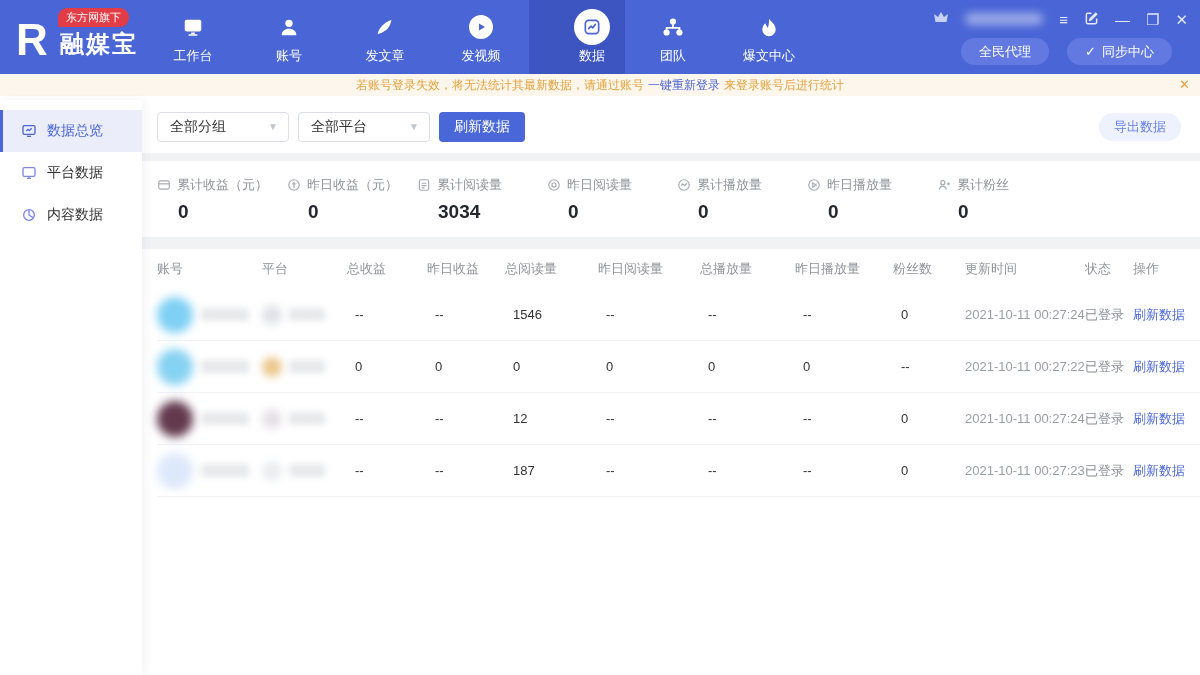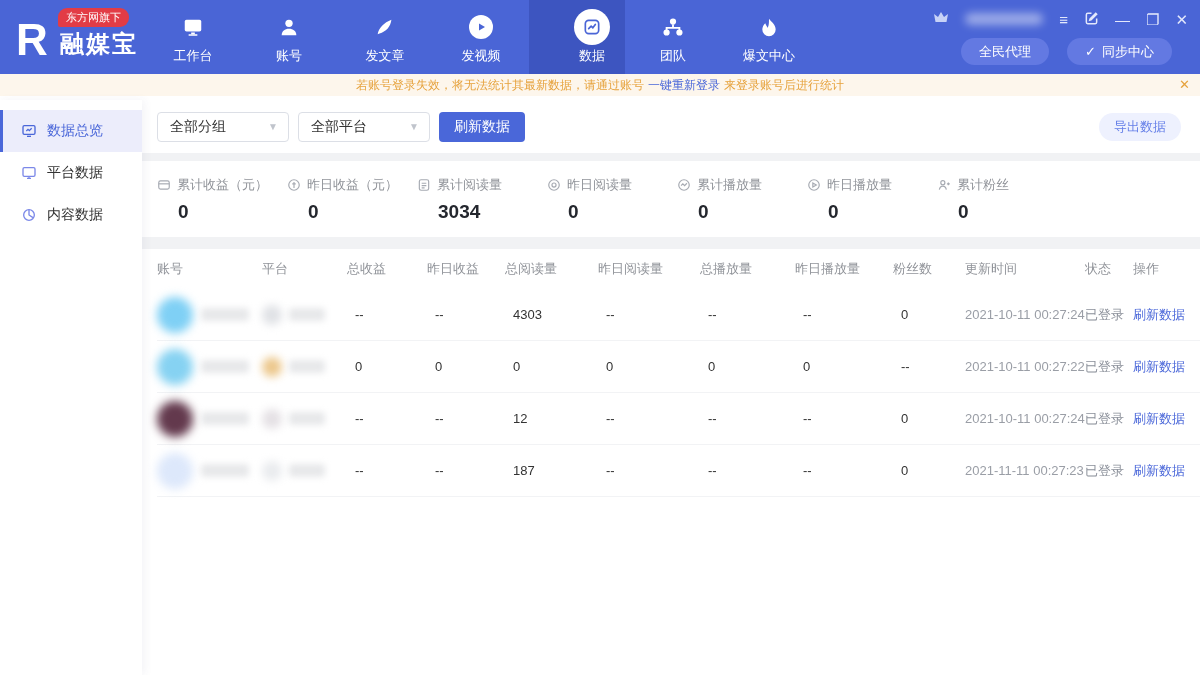--- a/index.html
+++ b/index.html
@@ -325,21 +325,21 @@
         <div class="c0 cell-acc">
             <span class="avatar" style="background: rgb(127, 208, 245);"></span>
             <span class="blurbar" style="width:48px"></span>
           </div>
         <div class="c1 cell-plat">
             <span class="pdot" style="background: rgb(223, 225, 229);"></span>
             <span class="blurbar" style="width:36px"></span>
           </div>
         <div class="c2 num">--</div>
         <div class="c3 num">--</div>
-        <div class="c4 num">4303</div>
+        <div class="c4 num">1546</div>
         <div class="c5 num">--</div>
         <div class="c6 num">--</div>
         <div class="c7 num">--</div>
         <div class="c8 num">0</div>
         <div class="c9 time">2021-10-11 00:27:24</div>
         <div class="c10 status">已登录</div>
         <div class="c11 link">刷新数据</div>
       </div>
 
       <div class="trow tbody-row">
@@ -393,19 +393,19 @@
             <span class="pdot" style="background: rgb(233, 235, 238);"></span>
             <span class="blurbar" style="width:36px"></span>
           </div>
         <div class="c2 num">--</div>
         <div class="c3 num">--</div>
         <div class="c4 num">187</div>
         <div class="c5 num">--</div>
         <div class="c6 num">--</div>
         <div class="c7 num">--</div>
         <div class="c8 num">0</div>
-        <div class="c9 time">2021-11-11 00:27:23</div>
+        <div class="c9 time">2021-10-11 00:27:23</div>
         <div class="c10 status">已登录</div>
         <div class="c11 link">刷新数据</div>
       </div>
     </div>
   </div>
 </div>
 
 </body></html>

